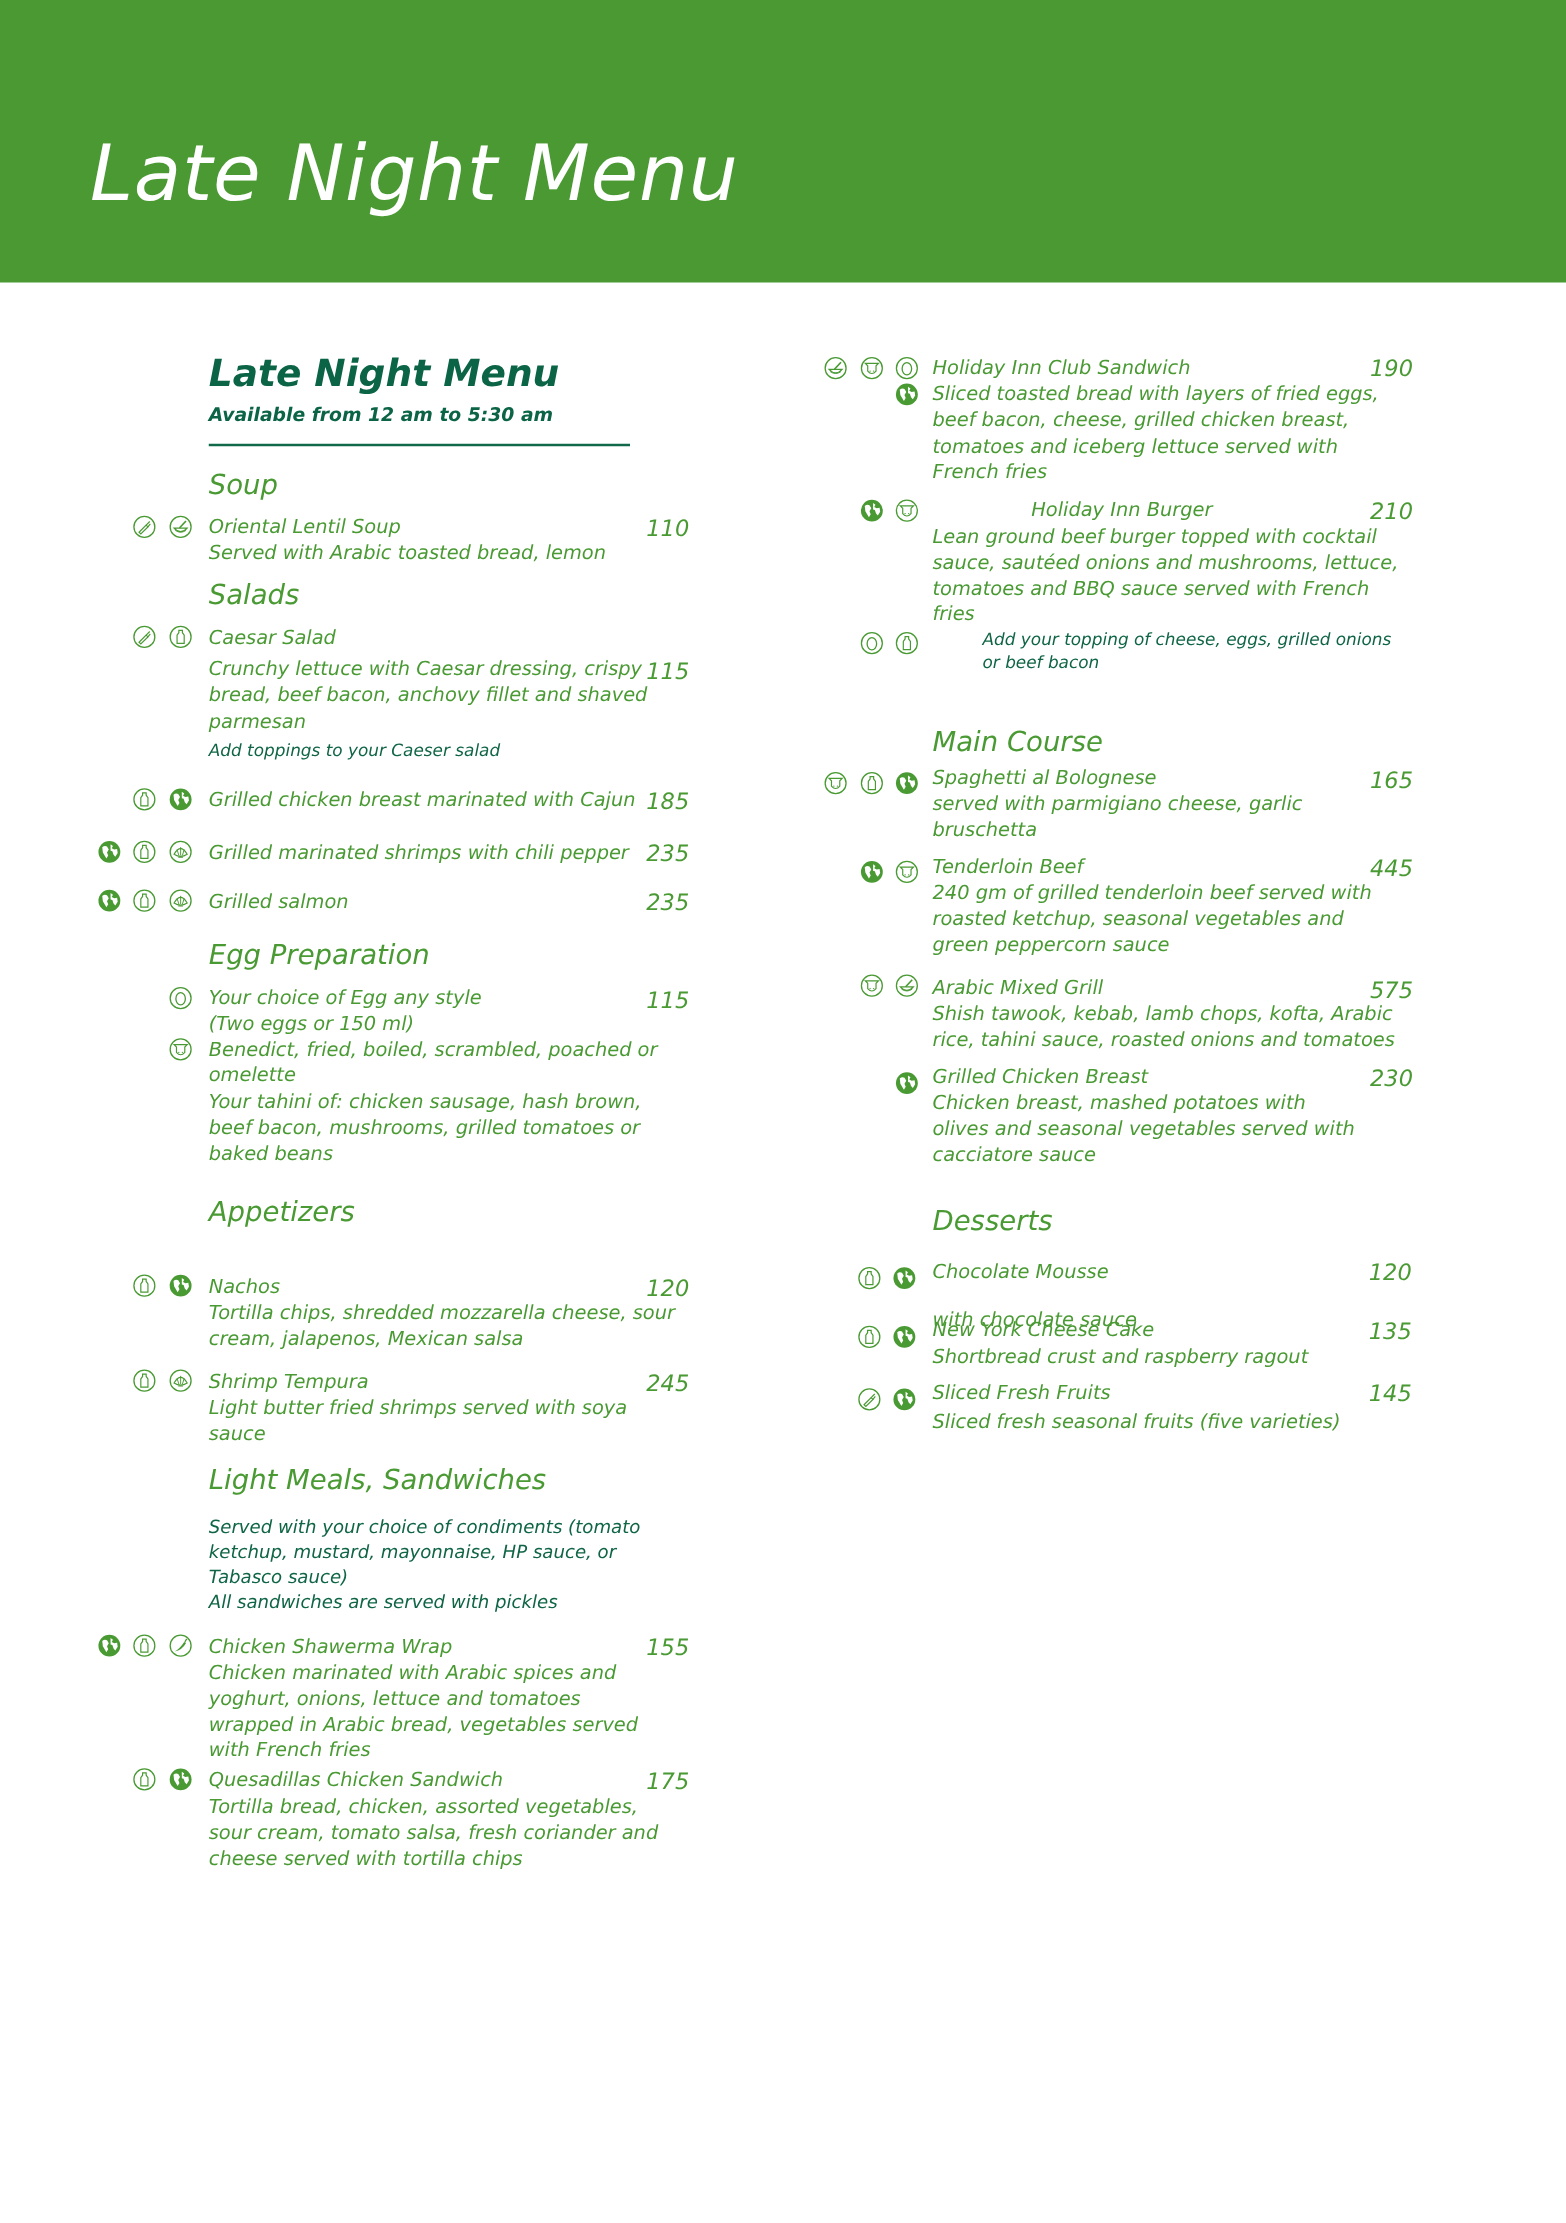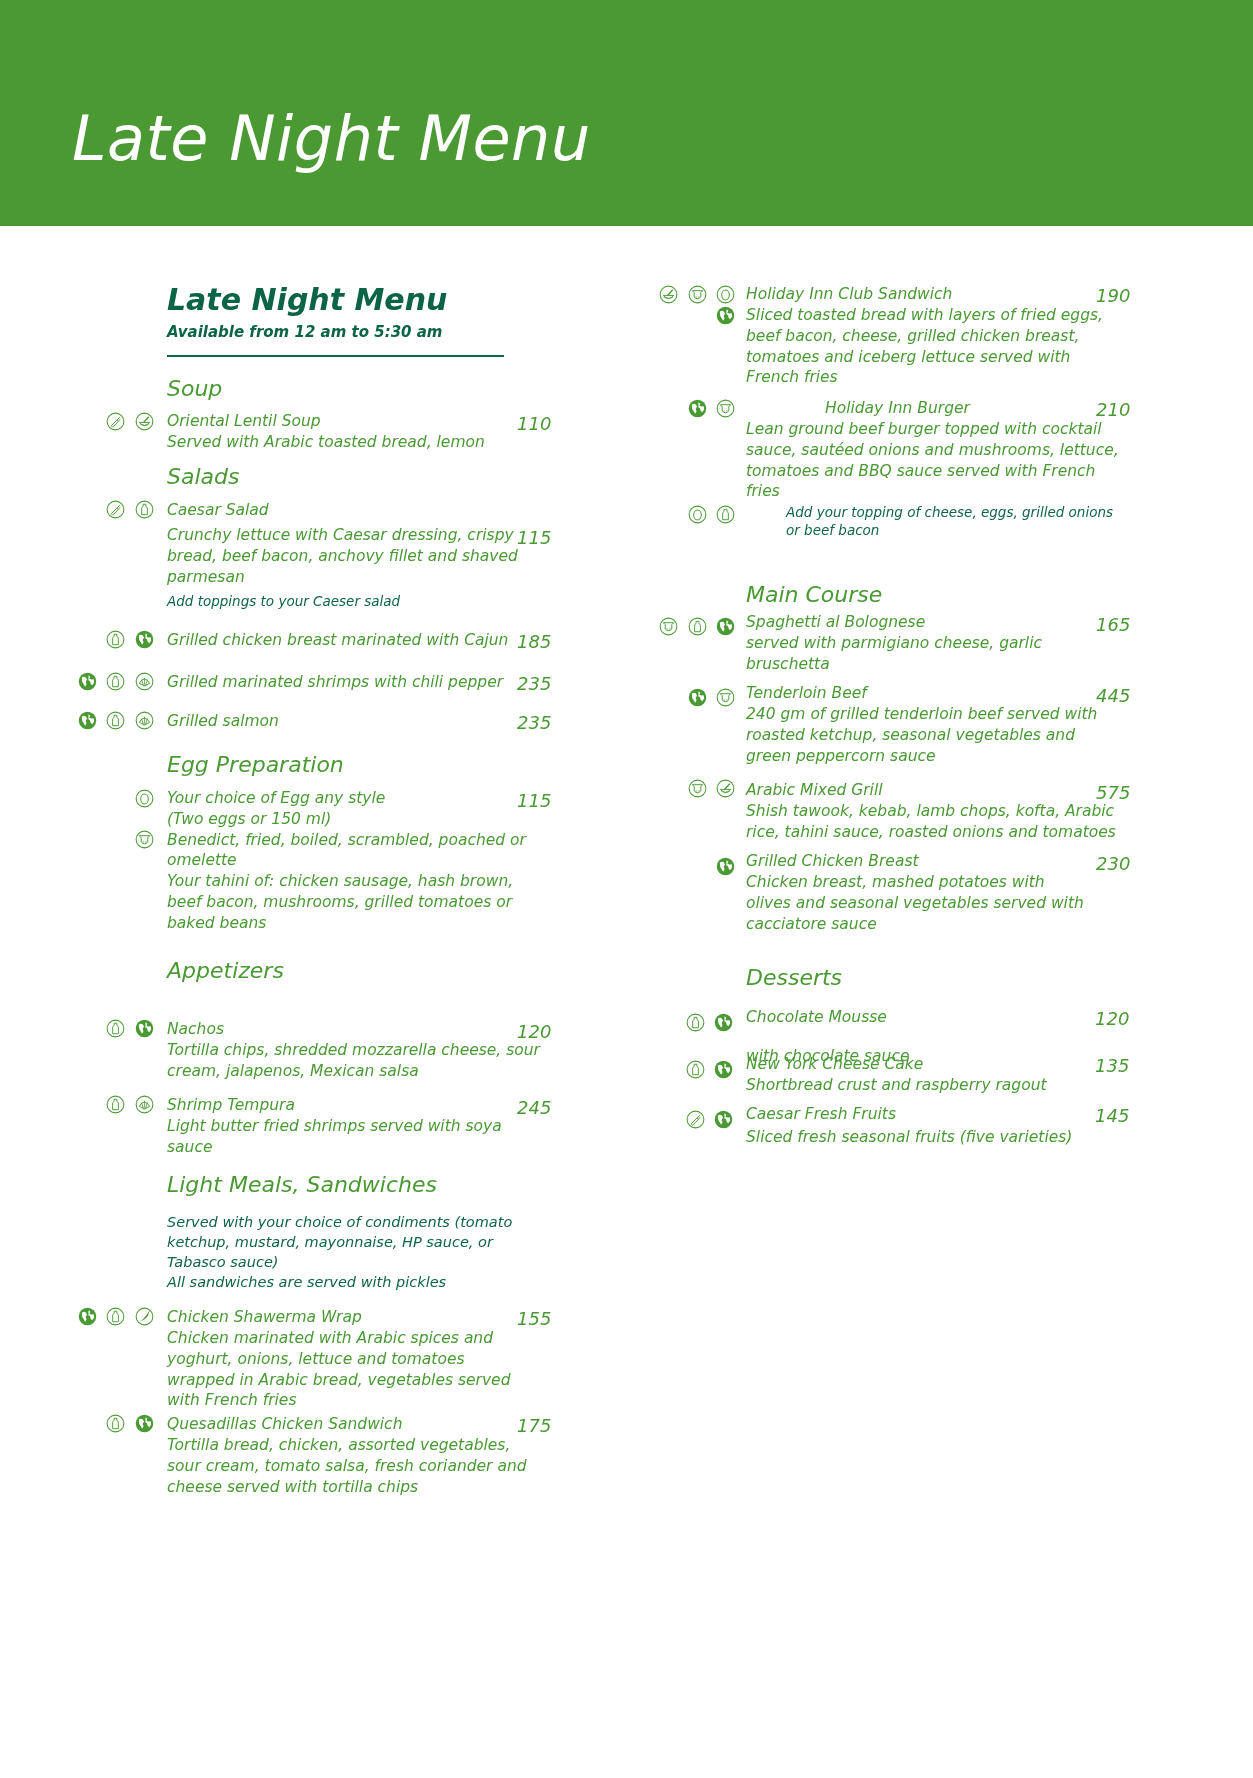--- a/index.html
+++ b/index.html
@@ -438,15 +438,15 @@
 <div class="icon" style="left:686px; top:1110px;">
     <svg>
       <use href="#sym-veg"></use>
     </svg>
   </div>
 <div class="icon" style="left:714px; top:1110px;">
     <svg>
       <use href="#sym-globe"></use>
     </svg>
   </div>
-<div class="abs name" style="left:746px; top:1104px; white-space:nowrap;">Caesar Fresh Fruits</div>
+<div class="abs name" style="left:746px; top:1104px; white-space:nowrap;">Sliced Fresh Fruits</div>
 <div class="abs desc" style="left:746px; top:1127px; white-space:nowrap;">Sliced fresh seasonal fruits (five varieties)</div>
 <div class="abs price" style="left:1095px; top:1105px;">145</div>
 
 </body></html>

